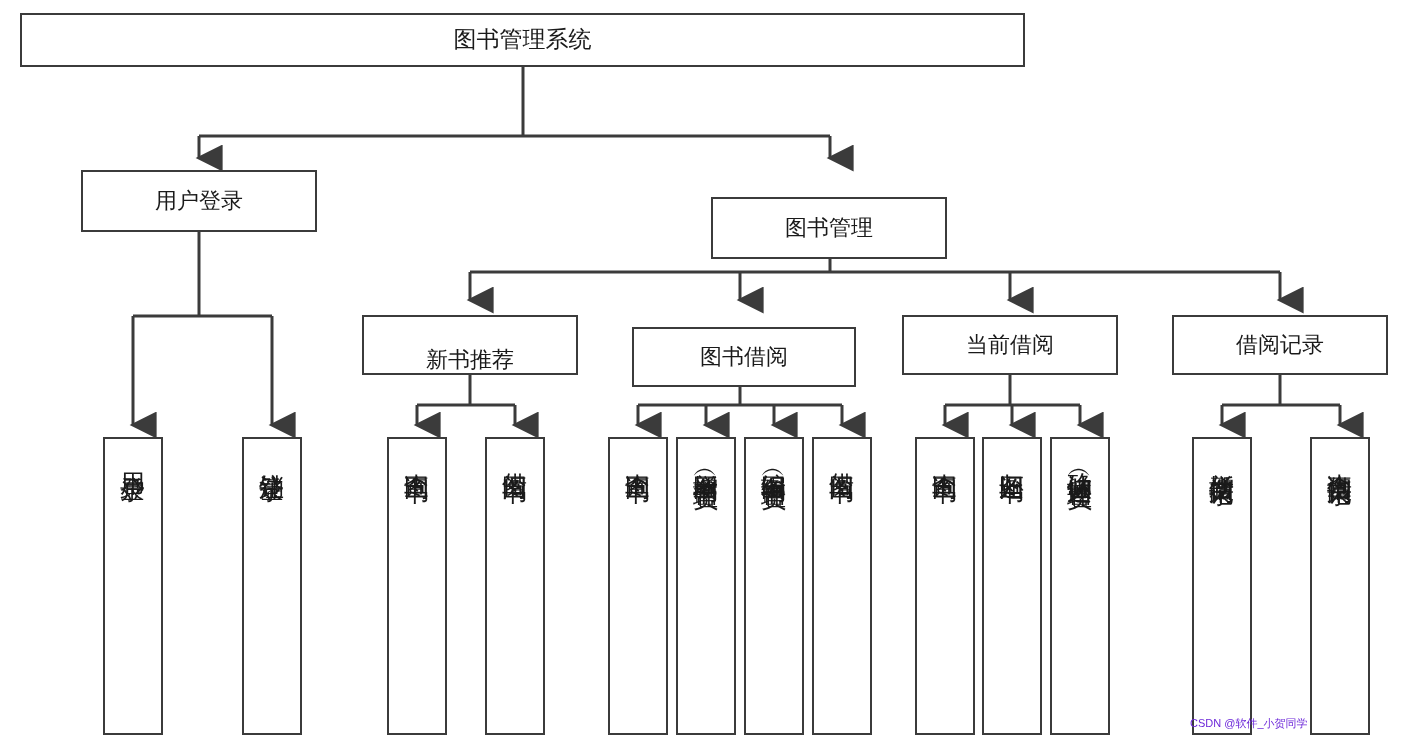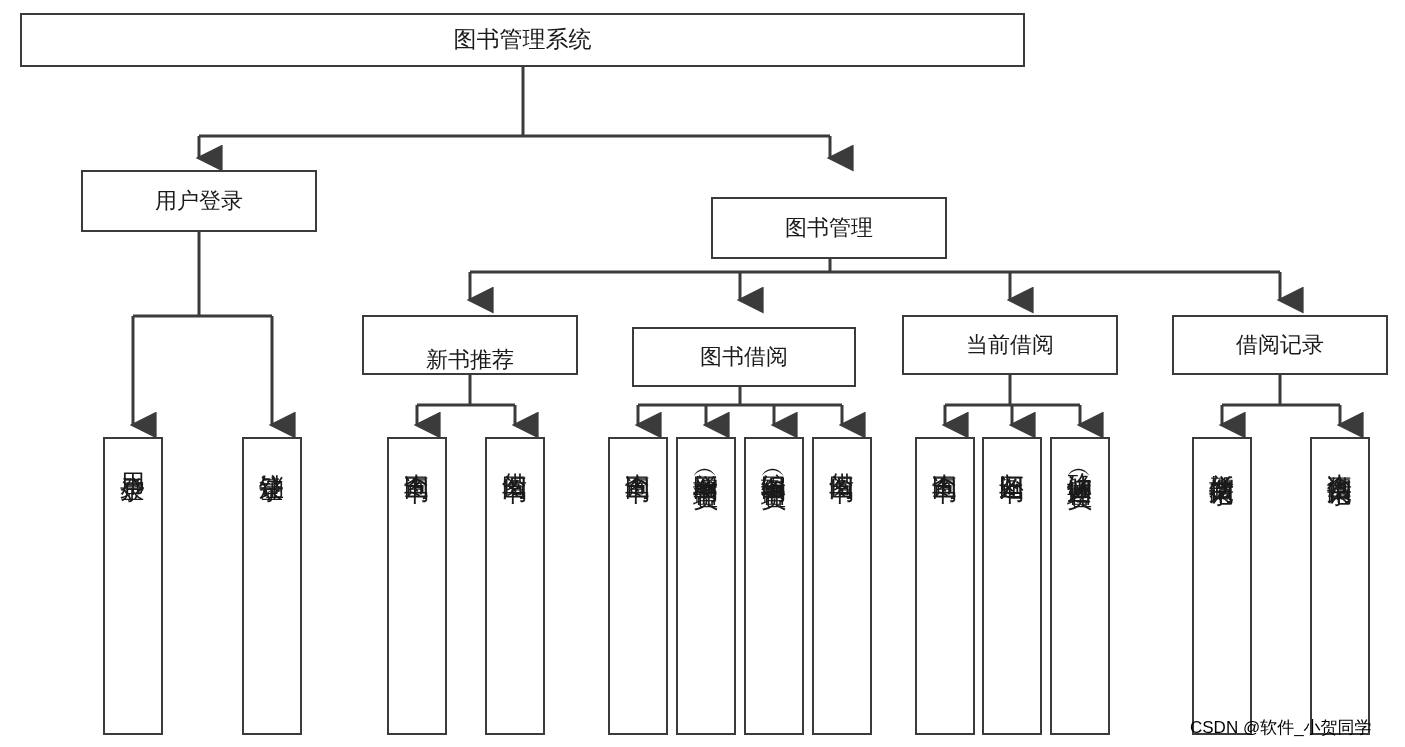--- a/index.html
+++ b/index.html
@@ -52,22 +52,22 @@
     padding-top: 14px;
   }
   .node.vertical .node-label {
     writing-mode: vertical-rl;
     text-orientation: upright;
     font-size: 25px;
     letter-spacing: 2px;
   }
   .watermark {
     position: absolute;
-    font-size: 17px;
-    color: #000000;
+    font-size: 11px;
+    color: #6d28d9;
     z-index: 5;
     white-space: nowrap;
   }
 </style>
 </head>
 <body>
 
 <div id="canvas">
 
   <svg id="edges" viewBox="0 0 1405 747">

